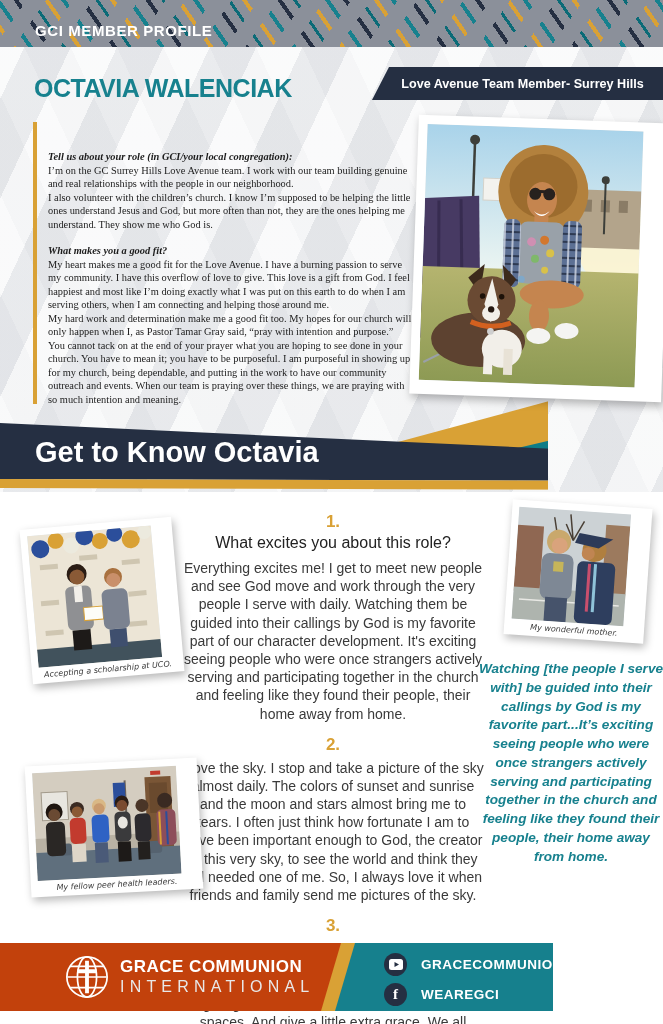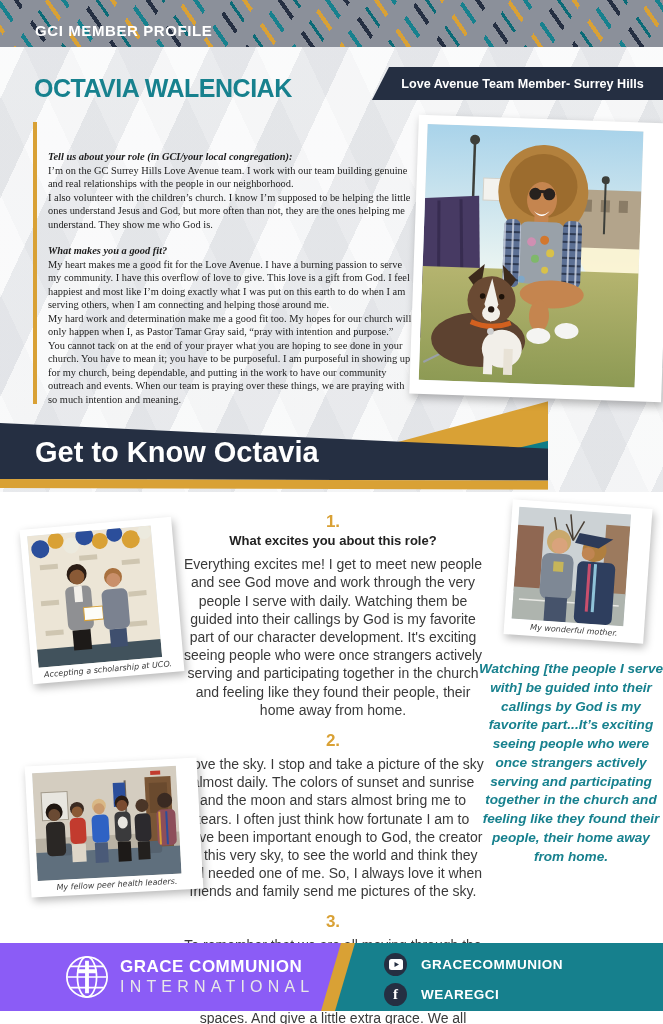--- a/index.html
+++ b/index.html
@@ -51,31 +51,31 @@
     clip-path:polygon(505px 63px,663px 26px,663px 66px);}
   .band .navy{position:absolute;inset:0;background:#252f42;
     clip-path:polygon(0 35px,663px 66px,663px 93px,0 91px);}
   .band .gold-strip{position:absolute;inset:0;background:#d9a135;
     clip-path:polygon(0 91px,663px 93px,663px 102px,0 100px);}
   .band .title{position:absolute;left:35px;top:48px;color:#ffffff;font-size:29px;font-weight:800;}
   
   .qa-col{position:absolute;left:176px;top:513px;width:314px;z-index:2;text-align:center;color:#3a3a3a;}
   .qa-block{margin-bottom:13px;}
   .qa-num{color:#d9a135;font-size:17px;font-weight:800;line-height:1;}
-  .qa-q{font-size:13px;font-weight:bold;color:#222;margin:3px 0 1px 0;line-height:1.25;}
+  .qa-q{font-size:16px;font-weight:normal;color:#222;margin:3px 0 1px 0;line-height:1.25;}
   .qa-a{font-size:14px;line-height:1.3;margin:6px;}
   
   .pull-quote{position:absolute;left:476px;top:660px;width:190px;z-index:2;
     color:#17818e;font-size:13.6px;font-weight:800;font-style:italic;line-height:1.38;text-align:center;}
   
   .ph-scholarship{left:26px;top:523px;width:138px;padding:7px 7px 4px 7px;transform:rotate(-5deg);}
   .ph-mother{left:508px;top:504px;width:126px;padding:7px 7px 4px 7px;transform:rotate(4deg);}
   .ph-leaders{left:28px;top:762px;width:158px;padding:7px 7px 4px 7px;transform:rotate(-3deg);}
   
-  .footer{position:absolute;left:0;top:943px;width:663px;height:68px;background:#8b5cf6;z-index:4;}
+  .footer{position:absolute;left:0;top:943px;width:553px;height:68px;background:#c2410c;z-index:4;}
   .footer .teal{position:absolute;inset:0;background:#16808d;
     clip-path:polygon(352px 0,663px 0,663px 68px,332px 68px);}
   .footer .gold{position:absolute;inset:0;background:#d9a135;
     clip-path:polygon(341px 0,355px 0,335px 68px,321px 68px);}
   .logo-wrap{position:absolute;left:64px;top:11px;display:flex;align-items:center;gap:10px;}
   .org-line1{color:#fff;font-size:17px;font-weight:bold;letter-spacing:.5px;line-height:1.1;}
   .org-line2{color:#e8e8e8;font-size:16px;letter-spacing:5.2px;margin-top:2px;}
   .socials{position:absolute;left:384px;top:10px;display:flex;flex-direction:column;gap:7px;}
   .social-row{display:flex;align-items:center;gap:14px;}
   .social-icon{width:23px;height:23px;border-radius:50%;background:#252f42;display:flex;

